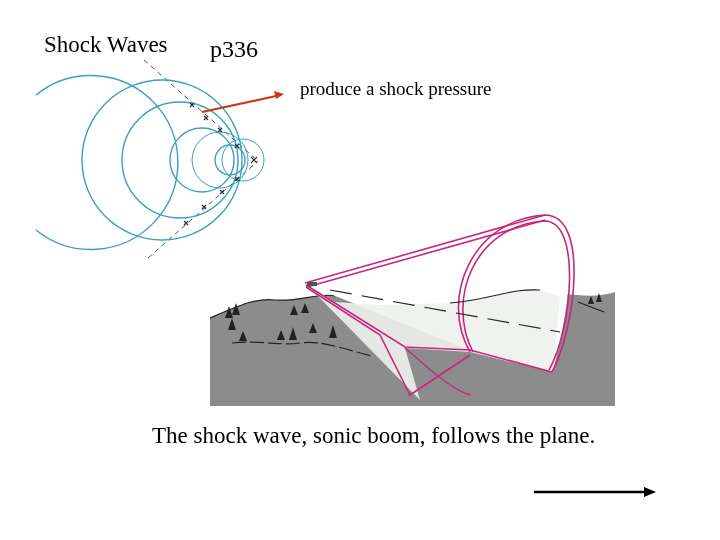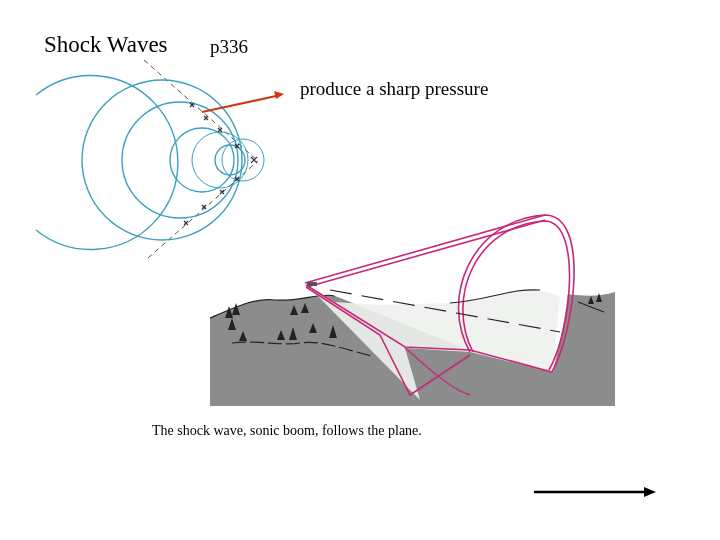--- a/index.html
+++ b/index.html
@@ -1,31 +1,31 @@
 <!DOCTYPE html>
 <html><head>
   <meta charset="utf-8">
   <style>
     html, body { margin: 0; padding: 0; }
     body { width: 720px; height: 540px; background: #ffffff; position: relative; overflow: hidden; font-family: "Liberation Serif", "DejaVu Serif", serif; color: #000; }
     .abs { position: absolute; }
     .title { left: 44px; top: 32px; font-size: 23px; white-space: nowrap; }
-    .page-ref { left: 210px; top: 36px; font-size: 19px; }
+    .page-ref { left: 210px; top: 36px; font-size: 24px; }
     .note { left: 300px; top: 76px; font-size: 19px; line-height: 26px; width: 260px; }
-    .caption { left: 152px; top: 423px; font-size: 14px; white-space: nowrap; }
+    .caption { left: 152px; top: 423px; font-size: 23px; white-space: nowrap; }
     svg { position: absolute; left: 0; top: 0; }
   </style>
 </head>
 <body>
 
 <div class="abs title">Shock Waves</div>
 <div class="abs page-ref">p336</div>
 
 <div class="abs note">
-  <div>produce a sharp pressure</div>
+  <div>produce a shock pressure</div>
 </div>
 
 <svg width="720" height="540">
   <g stroke="#555" stroke-width="1" stroke-dasharray="5,4" fill="none">
     <line x1="144" y1="60" x2="258" y2="161"></line>
     <line x1="148" y1="258" x2="258" y2="161"></line>
   </g>
   <g stroke="#3a9fc0" stroke-width="1.4" fill="none">
     <path d="M 36 95 A 87 87 0 1 1 36 230"></path>
     <circle cx="162" cy="160" r="80"></circle>

